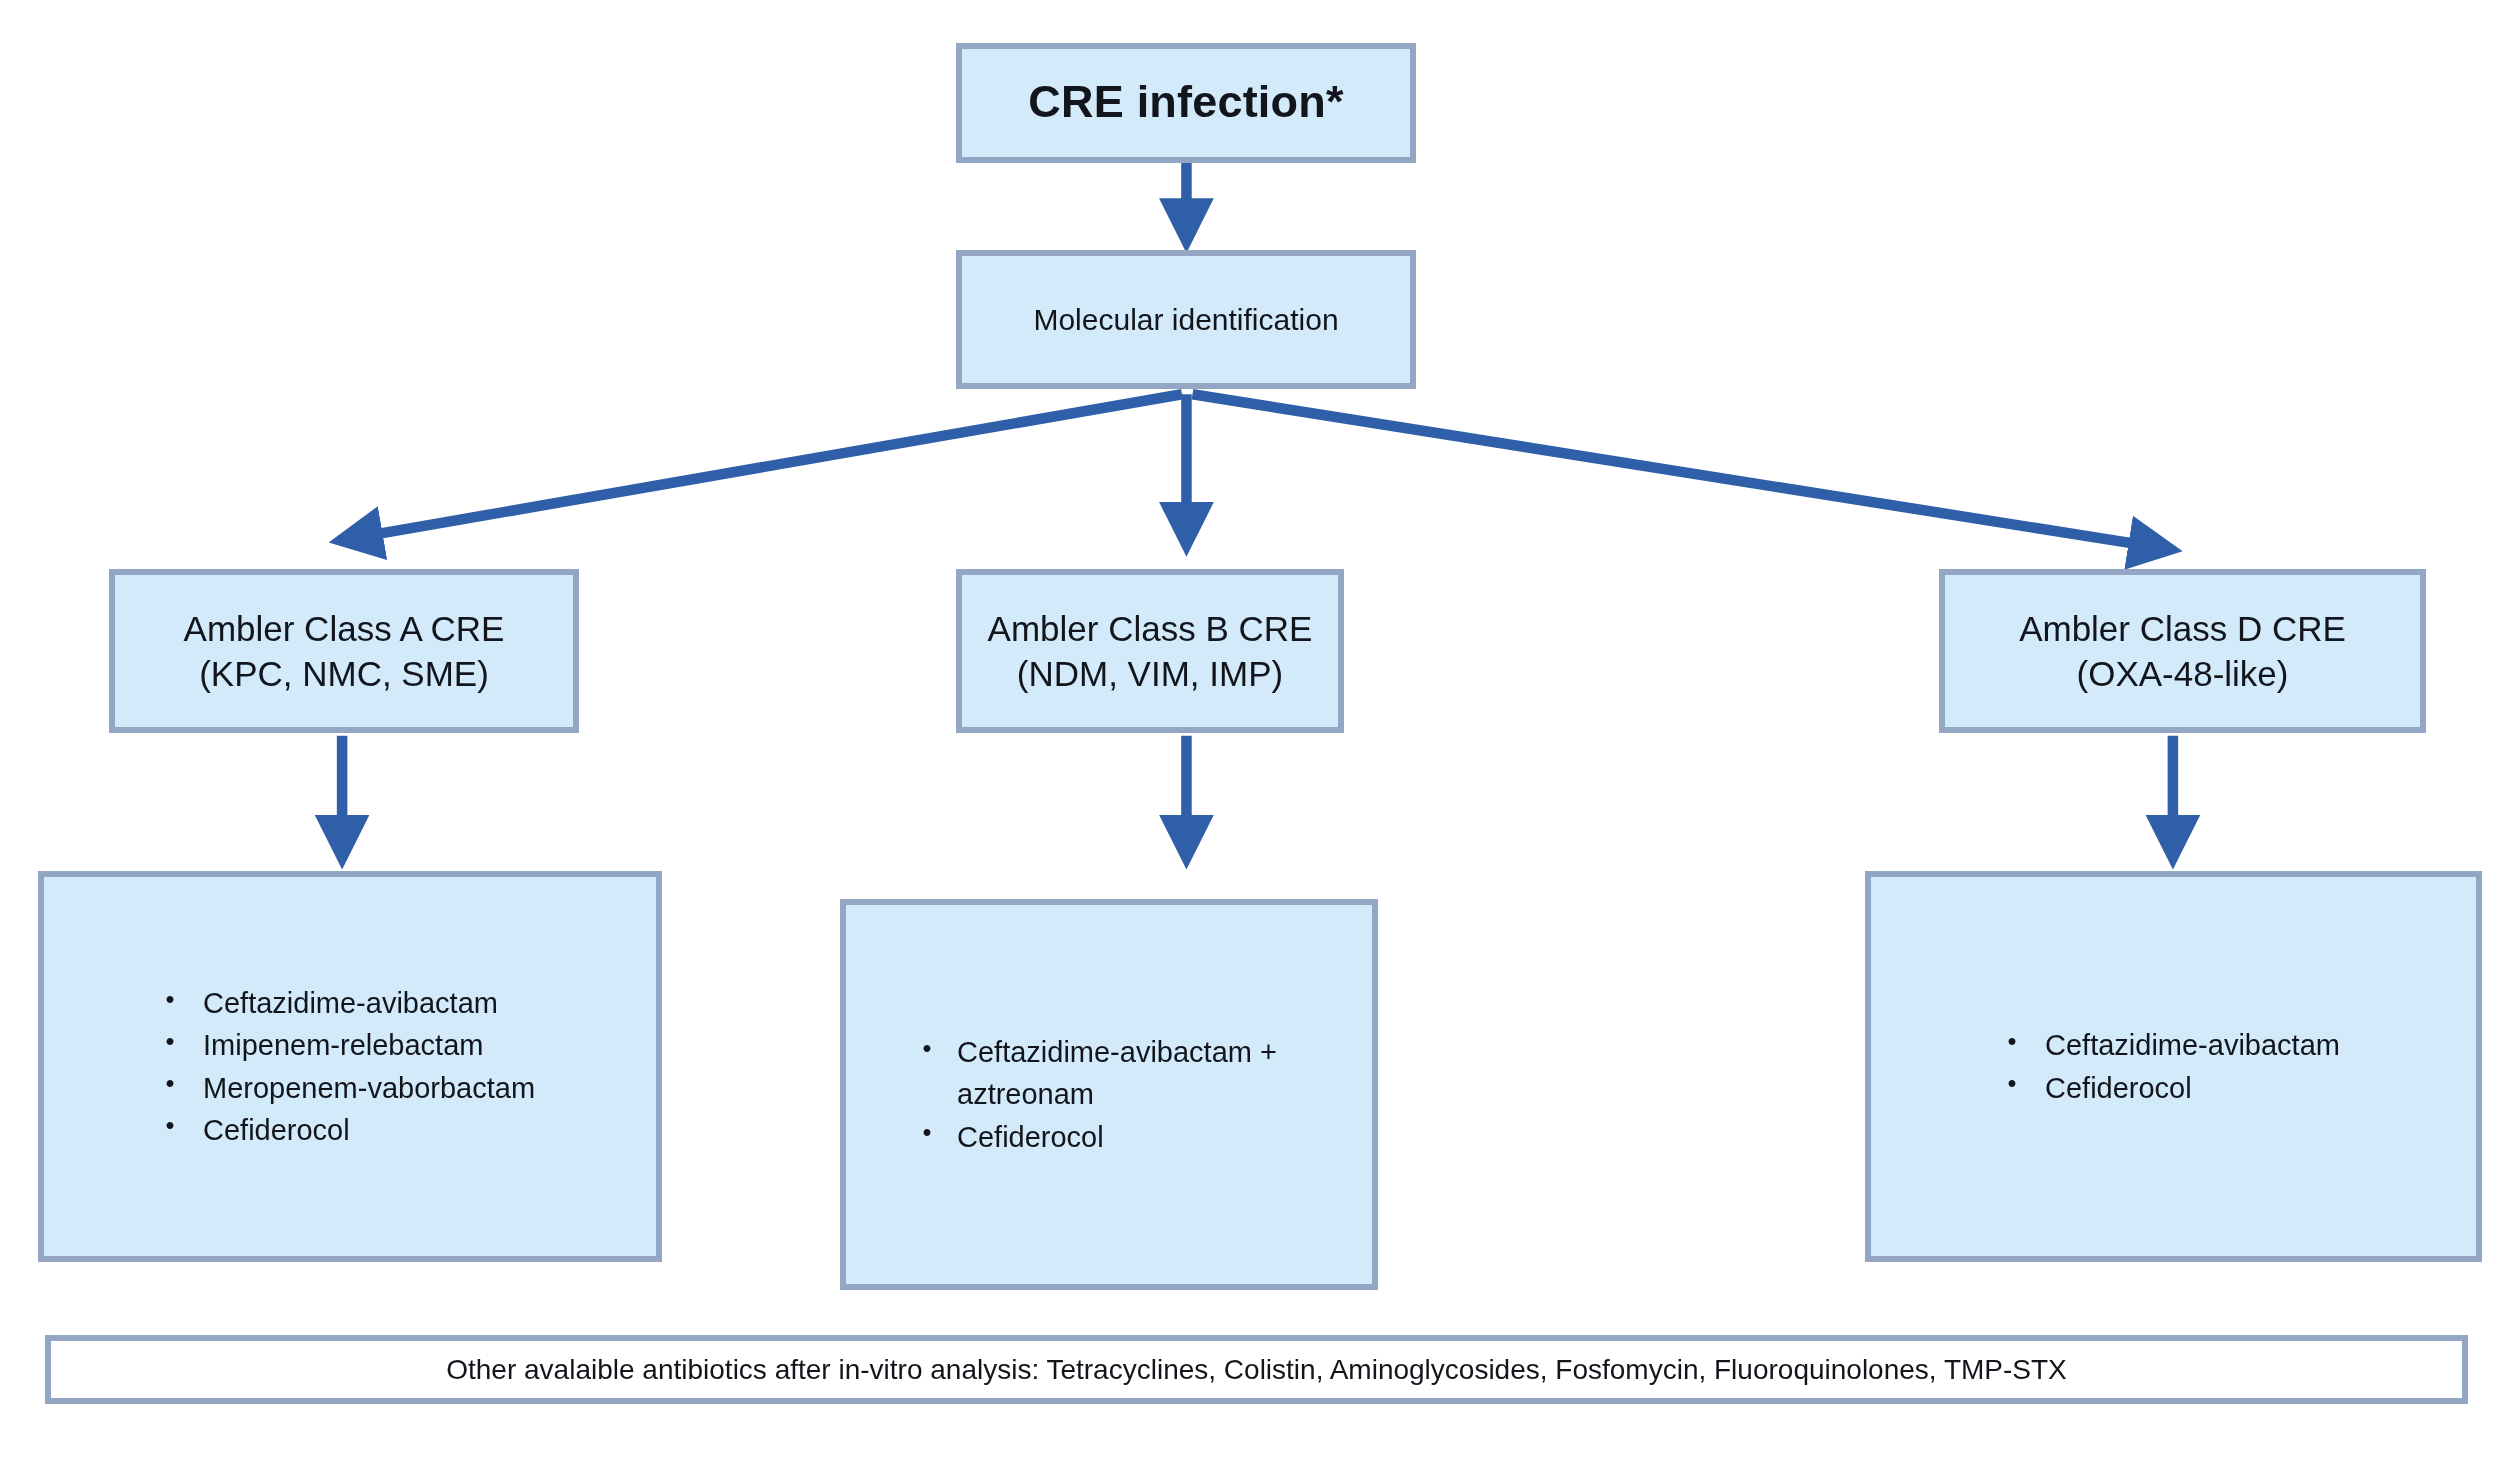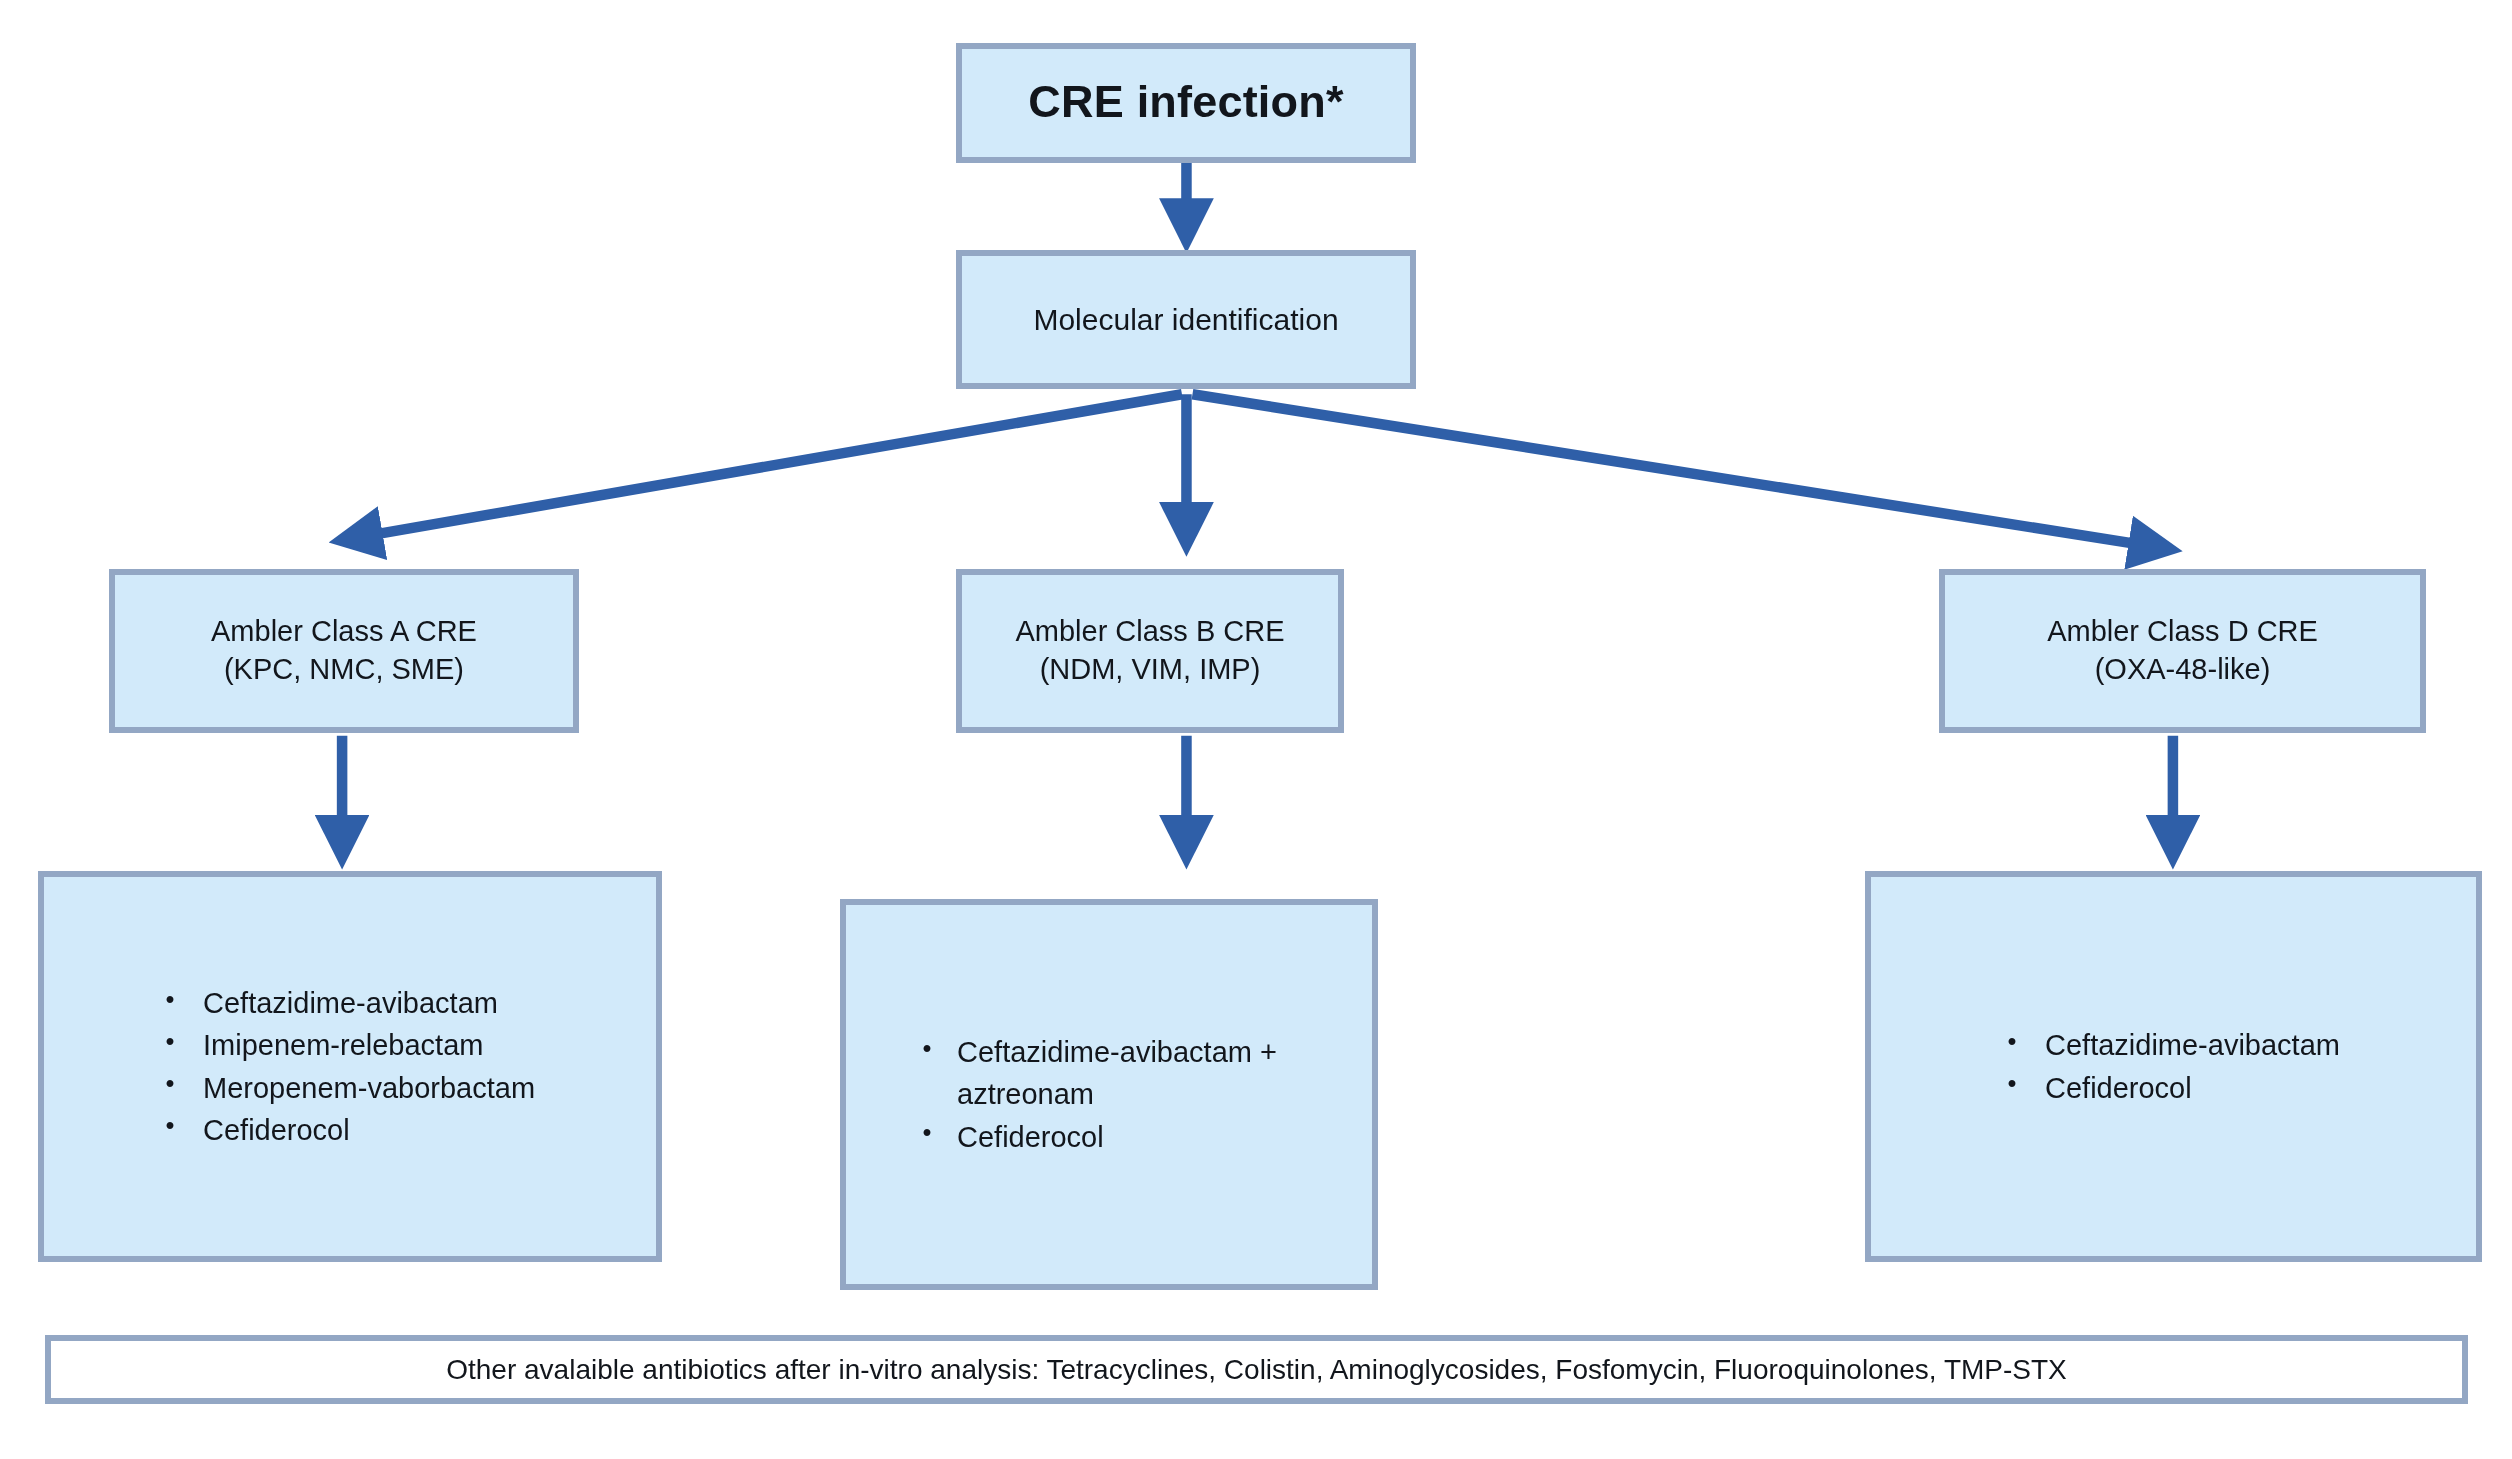--- a/index.html
+++ b/index.html
@@ -36,21 +36,21 @@
     white-space: pre-line;
   }
 
   #node-cre        { left: 956px; top: 13.5px;   width: 460px;  height: 120px; margin-top: 29px; }
   #node-cre .txt   { font-size: 45px; font-weight: bold; letter-spacing: 0.2px; }
 
   #node-molecular      { left: 956px; top: 250px;  width: 460px;  height: 139px; }
   #node-molecular .txt { font-size: 30px; }
 
   .class-node      { height: 164px; }
-  .class-node .txt { font-size: 29px; }
+  .class-node .txt { font-size: 35px; }
   #node-class-a    { left: 109px;  top: 569px;  width: 470px; }
   #node-class-b    { left: 956px; top: 569px;  width: 388px; }
   #node-class-d    { left: 1939px; top: 569px;  width: 487px; }
 
   
   .treat {
     position: absolute;
     box-sizing: border-box;
     background: #d2eafa;
     border: 6.8px solid #93a7c4;

